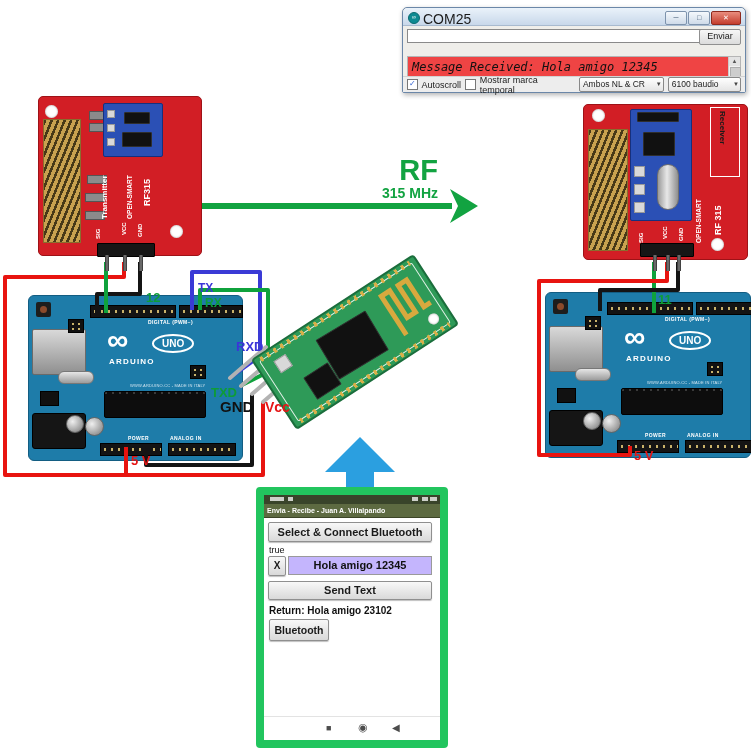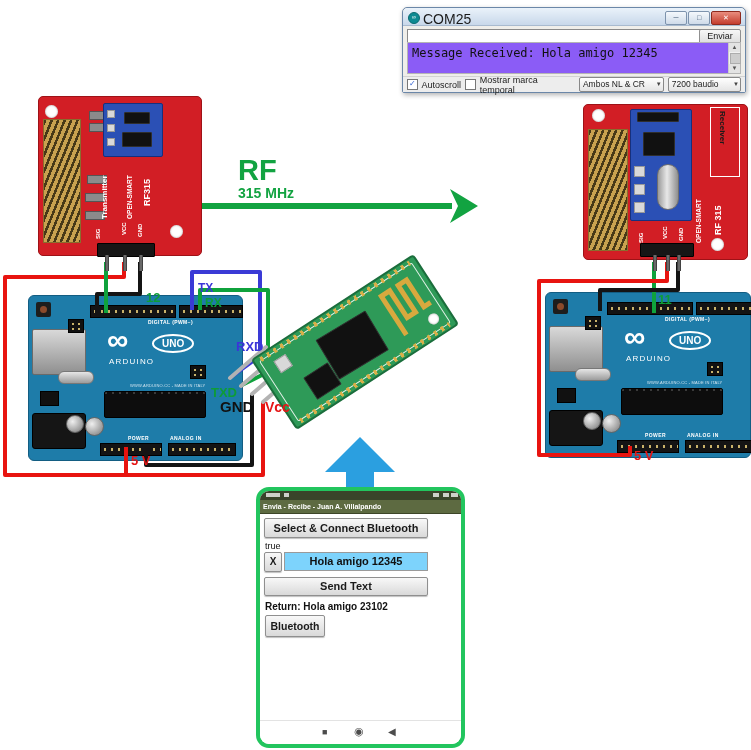--- a/index.html
+++ b/index.html
@@ -45,21 +45,21 @@
   .hdr-a{left:140px;top:148px;width:66px;}
   .ard-lbl{position:absolute;color:#fff;font-size:5px;font-weight:bold;letter-spacing:.4px;}
   .icsp{position:absolute;width:14px;height:12px;background:#111;border:1px solid #000;
         background-image:radial-gradient(circle 1.5px at 4px 4px,#c9b26a 1.2px,transparent 1.5px),
                          radial-gradient(circle 1.5px at 10px 4px,#c9b26a 1.2px,transparent 1.5px),
                          radial-gradient(circle 1.5px at 4px 9px,#c9b26a 1.2px,transparent 1.5px),
                          radial-gradient(circle 1.5px at 10px 9px,#c9b26a 1.2px,transparent 1.5px);}
   .logo-inf{position:absolute;left:79px;top:30px;color:#fff;font-size:30px;font-weight:bold;line-height:1;}
   .uno-oval{position:absolute;left:124px;top:39px;color:#fff;border:2px solid #fff;border-radius:50%;
             padding:2px 8px;font-size:10px;font-weight:bold;text-align:right;}
-  .ard-brand{position:absolute;left:81px;top:62px;color:#fff;font-size:8px;font-weight:normal;letter-spacing:1.2px;}
+  .ard-brand{position:absolute;left:81px;top:62px;color:#fff;font-size:8px;font-weight:bold;letter-spacing:1.2px;}
   .ard-made{position:absolute;left:102px;top:88px;color:#cfe3ee;font-size:4px;letter-spacing:.2px;}
   .ard-crystal{position:absolute;left:30px;top:76px;width:34px;height:11px;border-radius:6px;
         background:linear-gradient(180deg,#e6e6e6,#9c9c9c);border:1px solid #777;}
   .vreg{position:absolute;left:12px;top:96px;width:17px;height:13px;background:#111;border:1px solid #000;}
   .cap{position:absolute;border-radius:50%;background:radial-gradient(circle at 35% 35%,#efefef,#9a9a9a 70%,#6f6f6f);border:1px solid #666;}
   .mcu{position:absolute;left:76px;top:96px;width:100px;height:25px;background:#0d0d0d;border:1px solid #000;border-radius:2px;
        background-image:repeating-linear-gradient(90deg,#3a3a3a 0 2px,#0d0d0d 2px 7px);background-size:100% 3px;background-repeat:no-repeat;background-position:0 -1px;}
 
   
   .btmod{position:absolute;left:258px;top:300px;width:190px;height:80px;z-index:4;
@@ -81,44 +81,44 @@
            background:#0e8a92;border:1px solid #0a6a70;color:#fff;font-size:6px;text-align:center;line-height:9px;}
   .ser-name{position:absolute;left:20px;top:3px;color:#1b1b1b;font-size:14px;}
   .winbtns{position:absolute;right:4px;top:3px;display:flex;gap:1px;}
   .winbtn{width:20px;height:12px;border:1px solid #7d93ad;border-radius:2px;
           background:linear-gradient(180deg,#f4f8fc,#cfdbe9);font-size:7px;line-height:11px;text-align:center;color:#38506b;}
   .winbtn.close{width:28px;background:linear-gradient(180deg,#e98d7e,#c43d2d);color:#fff;border-color:#8e2a1e;}
   .ser-inputrow{position:absolute;left:4px;top:21px;right:4px;height:14px;padding-left:17px;}
   .ser-input{position:absolute;left:0;top:0;width:288px;height:12px;border:1px solid #8a8a8a;background:#fff;font-size:9px;padding:0 2px;}
   .ser-send{position:absolute;right:0;top:0;width:40px;height:14px;border:1px solid #909090;border-radius:2px;
             background:linear-gradient(180deg,#f7f7f7,#dcdcdc);font-size:9px;text-align:center;line-height:13px;color:#222;}
-  .ser-out{position:absolute;left:4px;top:34px;right:4px;height:30px;background:#8b5cf6;border:1px solid #b5b5b5;}
+  .ser-out{position:absolute;left:4px;top:48px;right:4px;height:30px;background:#ef4444;border:1px solid #b5b5b5;font-style:italic;}
   .ser-text{position:absolute;left:4px;top:3px;font-family:"DejaVu Sans Mono",monospace;font-size:12px;color:#111;white-space:nowrap;}
   .ser-scroll{position:absolute;right:0;top:0;bottom:0;width:11px;background:#f1f1f1;border-left:1px solid #ccc;}
   .ser-scroll .arr{position:absolute;left:0;width:11px;height:9px;font-size:6px;text-align:center;line-height:9px;color:#555;background:#e3e3e3;}
   .ser-scroll .thumb{position:absolute;left:1px;top:10px;width:9px;height:9px;background:#cdcdcd;border:1px solid #adadad;}
   .ser-bottom{position:absolute;left:0;right:0;bottom:0;height:15px;background:#ededed;border-top:1px solid #d2d2d2;
               display:flex;align-items:center;font-size:9px;color:#222;padding:0 4px;gap:4px;}
   .chk{width:9px;height:9px;border:1px solid #777;background:#fff;font-size:8px;line-height:8px;text-align:center;color:#2f5fd0;}
   .ddl{height:13px;border:1px solid #888;border-radius:2px;background:linear-gradient(180deg,#fff,#e4e4e4);
        font-size:8.5px;line-height:12px;padding:0 11px 0 3px;position:relative;white-space:nowrap;}
   .ddl b{position:absolute;right:1px;top:0;font-size:6px;color:#444;font-weight:normal;line-height:12px;}
 
   
-  .rftxt{position:absolute;left:238px;width:200px;text-align:left;color:#12a341;font-weight:bold;z-index:6;}
-
-  
-  .phone{position:absolute;left:256px;top:487px;width:209px;height:261px;z-index:5;
-         background:#fff;border:4px solid #22c55e;border-radius:13px;box-sizing:border-box;overflow:hidden;}
+  .rftxt{position:absolute;left:238px;width:200px;text-align:right;color:#12a341;font-weight:bold;z-index:6;}
+
+  
+  .phone{position:absolute;left:256px;top:487px;width:192px;height:261px;z-index:5;
+         background:#fff;border:8px solid #22c55e;border-radius:4px;box-sizing:border-box;overflow:hidden;}
   .ph-status{position:relative;height:9px;background:#39442a;}
   .ph-status i{position:absolute;top:2px;height:4px;background:rgba(255,255,255,.75);}
   .ph-title{height:13px;background:#5d6a41;color:#fff;font-size:7px;font-weight:bold;line-height:13px;padding-left:3px;border-bottom:1px solid #3c4527;}
   .ph-btn{position:absolute;background:linear-gradient(180deg,#f8f8f8,#d9d9d9);border:1px solid #8f8f8f;border-radius:2px;
           font-weight:bold;color:#1a1a1a;text-align:center;box-shadow:0 1px 1px rgba(0,0,0,.25);}
-  .ph-field{position:absolute;background:#7dd3fc;border:1px solid #9a9a9a;font-weight:bold;text-align:center;color:#111;}
+  .ph-field{position:absolute;background:#c4b5fd;border:1px solid #9a9a9a;font-weight:bold;text-align:center;color:#111;}
   .ph-text{position:absolute;color:#111;}
   .ph-nav{position:absolute;left:0;right:0;bottom:0;height:23px;background:#fff;border-top:1px solid #e3e3e3;}
   .ph-nav span{position:absolute;color:#4c4c4c;}
 </style>
 </head>
 <body>
 
 <div class="canvas">
 
   <svg id="wires" width="751" height="750">
@@ -171,21 +171,21 @@
     <div class="ser-bottom">
       <span class="chk">✓</span>
       <span>Autoscroll</span>
       <span class="chk" style="color:transparent"></span>
       <span>Mostrar marca temporal</span>
       <span style="flex:1"></span>
       <span class="ddl" style="width:72px">
         <span>Ambos NL &amp; CR</span><b>▼</b>
       </span>
       <span class="ddl" style="width:60px">
-        <span>7200 baudio</span><b>▼</b>
+        <span>6100 baudio</span><b>▼</b>
       </span>
     </div>
   </div>
 
   <div class="rftxt" style="top:154px;font-size:29px;">RF</div>
   <div class="rftxt" style="top:185px;font-size:14px;">315 MHz</div>
 
   <div class="rfmod" style="left:38px;top:96px;width:162px;height:158px;">
     <span class="hole" style="left:6px;top:8px;width:13px;height:13px;"></span>
     <span class="hole" style="left:131px;top:128px;width:13px;height:13px;"></span>

